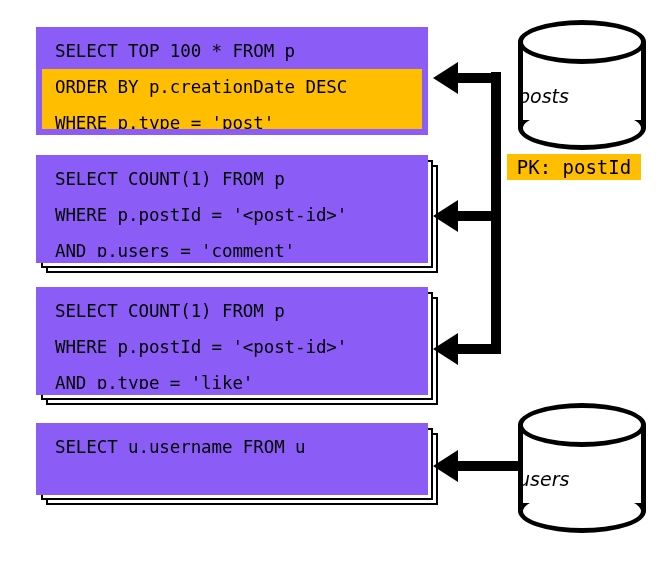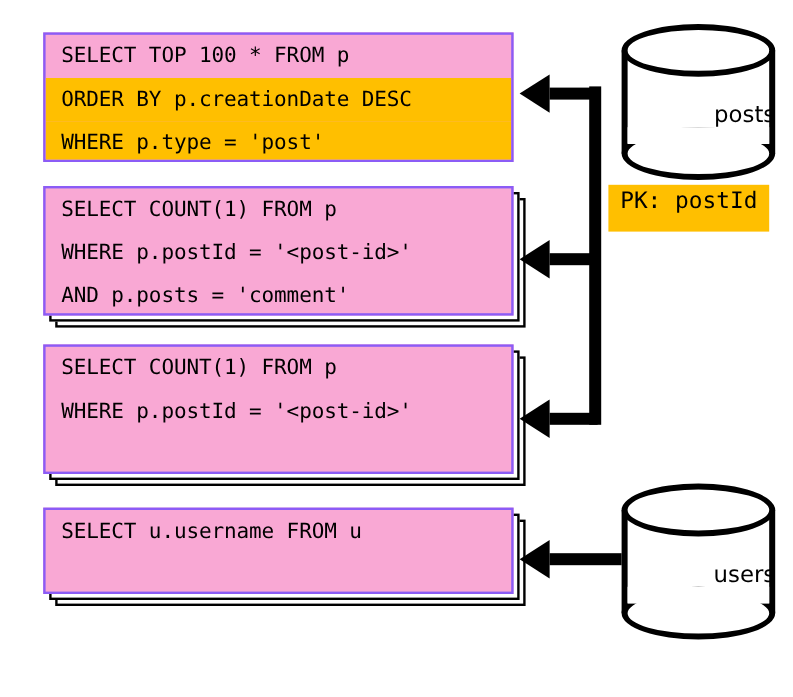--- a/index.html
+++ b/index.html
@@ -25,22 +25,22 @@
   .stack-layer {
     position: absolute;
     background: #ffffff;
     border: 2px solid #000000;
     box-sizing: border-box;
   }
   .card {
     position: absolute;
     left: 0;
     top: 0;
-    background: #f9a8d4;
-    border: 2px solid #8b5cf6;
+    background: #8b5cf6;
+    border: 6px solid #8b5cf6;
     box-sizing: border-box;
     overflow: hidden;
   }
   .card-line {
     font-family: "DejaVu Sans Mono", monospace;
     font-size: 17.5px;
     line-height: 36px;
     color: #000000;
     white-space: pre;
     padding-left: 13px;
@@ -73,24 +73,25 @@
     background: #ffffff;
     box-sizing: border-box;
   }
   .cyl-bottom-mask {
     position: absolute;
     background: #ffffff;
   }
   .cyl-label {
     position: absolute;
     width: 100%;
-    text-align: right;
+    text-align: left;
     font-family: "DejaVu Sans", sans-serif;
     font-size: 19px;
     color: #000000;
+    font-style: italic;
   }
   .pk-label {
     position: absolute;
     font-family: "DejaVu Sans Mono", monospace;
     font-size: 19px;
     color: #000000;
     white-space: pre;
     text-align: center;
   }
   .pk-label.hl {
@@ -123,30 +124,31 @@
       <div class="card-line hl">WHERE p.type = 'post'</div>
     </div>
   </div>
 
   <div class="stack" style="left:36px; top:155px; width:402px; height:118px;">
     <div class="stack-layer" style="left:10px; top:10px; width:392px; height:108px;"></div>
     <div class="stack-layer" style="left:5px; top:5px; width:392px; height:108px;"></div>
     <div class="card" style="width:392px; height:108px;">
       <div class="card-line">SELECT COUNT(1) FROM p</div>
       <div class="card-line">WHERE p.postId = '&lt;post-id&gt;'</div>
-      <div class="card-line">AND p.posts = 'comment'</div>
+      <div class="card-line">AND p.users = 'comment'</div>
     </div>
   </div>
 
   <div class="stack" style="left:36px; top:287px; width:402px; height:118px;">
     <div class="stack-layer" style="left:10px; top:10px; width:392px; height:108px;"></div>
     <div class="stack-layer" style="left:5px; top:5px; width:392px; height:108px;"></div>
     <div class="card" style="width:392px; height:108px;">
       <div class="card-line">SELECT COUNT(1) FROM p</div>
       <div class="card-line">WHERE p.postId = '&lt;post-id&gt;'</div>
+      <div class="card-line">AND p.type = 'like'</div>
     </div>
   </div>
 
   <div class="stack" style="left:36px; top:423px; width:402px; height:92px;padding-left:40px;">
     <div class="stack-layer" style="left:10px; top:10px; width:392px; height:72px;"></div>
     <div class="stack-layer" style="left:5px; top:5px; width:392px; height:72px;"></div>
     <div class="card" style="width:392px; height:72px;">
       <div class="card-line">SELECT u.username FROM u</div>
     </div>
   </div>
@@ -165,21 +167,21 @@
   <div class="bar" style="left:458px; top:461px; width:63px; height:10px;"></div>
   <div class="arrowhead" style="left:433px; top:450px;"></div>
 
   <div class="cylinder" style="left:518px; top:20px; width:128px; height:130px;">
     <div class="cyl-body" style="top:22px; height:86px;"></div>
     <div class="cyl-ellipse" style="top:86px; height:44px;"></div>
     <div class="cyl-bottom-mask" style="left:5px; right:5px; top:86px; height:14px;"></div>
     <div class="cyl-ellipse" style="top:0px; height:44px;"></div>
     <div class="cyl-label" style="top:65px;">posts</div>
   </div>
-  <div class="pk-label hl" style="left:507px; top:154px; width:134px; height:39px; line-height:27px;">PK: postId</div>
+  <div class="pk-label hl" style="left:507px; top:154px; width:134px; height:26px; line-height:27px;">PK: postId</div>
 
   <div class="cylinder" style="left:518px; top:403px; width:128px; height:130px;">
     <div class="cyl-body" style="top:22px; height:86px;"></div>
     <div class="cyl-ellipse" style="top:86px; height:44px;"></div>
     <div class="cyl-bottom-mask" style="left:5px; right:5px; top:86px; height:14px;"></div>
     <div class="cyl-ellipse" style="top:0px; height:44px;"></div>
     <div class="cyl-label" style="top:65px;">users</div>
   </div>
 
 </div>

